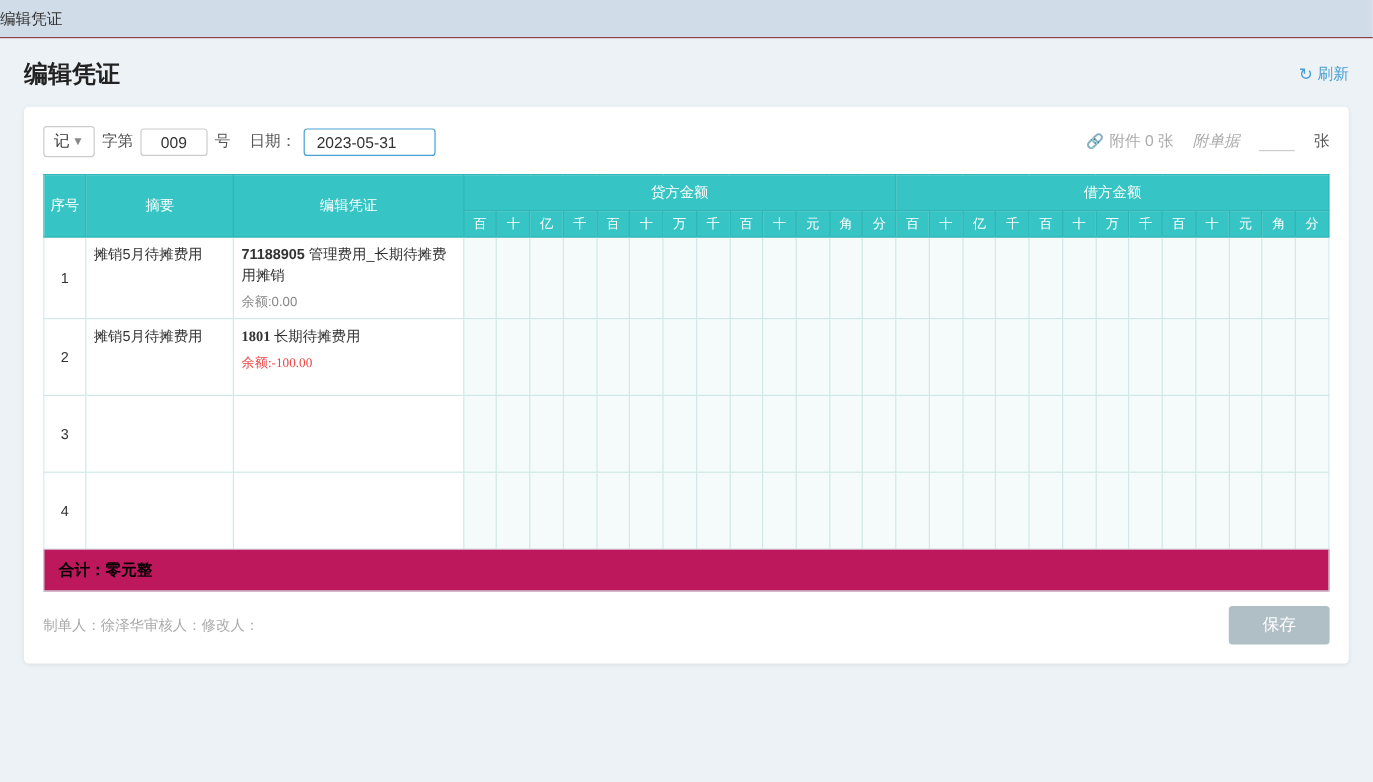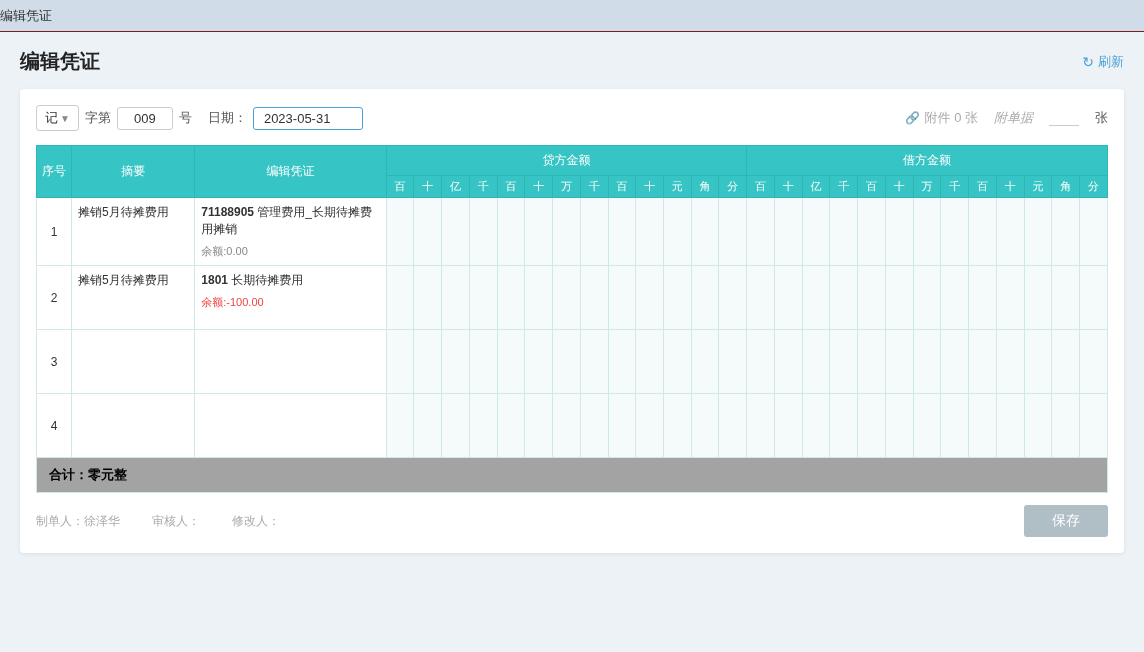--- a/index.html
+++ b/index.html
@@ -188,21 +188,20 @@
       border: 1px solid #d0e8e8;
     }
     .footer-row {
       margin-top: 12px;
       display: flex;
       align-items: center;
       justify-content: space-between;
     }
     .footer-info {
       display: flex;
-      gap: 32px;
       color: #aaa;
       font-size: 12px;
     }
     .save-btn {
       background: #b0bec5;
       color: #fff;
       border: none;
       border-radius: 3px;
       padding: 7px 28px;
       font-size: 14px;
@@ -319,21 +318,21 @@
               <td class="digit-cell" style="width: 28px; min-width: 24px; text-align: center; font-size: 12px; background: rgb(245, 250, 250);"></td>
               <td class="digit-cell" style="width: 28px; min-width: 24px; text-align: center; font-size: 12px; background: rgb(245, 250, 250);"></td>
               <td class="digit-cell" style="width: 28px; min-width: 24px; text-align: center; font-size: 12px; background: rgb(245, 250, 250);"></td>
               <td class="digit-cell" style="width: 28px; min-width: 24px; text-align: center; font-size: 12px; background: rgb(245, 250, 250);"></td>
               <td class="digit-cell" style="width: 28px; min-width: 24px; text-align: center; font-size: 12px; background: rgb(245, 250, 250);"></td>
               <td class="digit-cell" style="width: 28px; min-width: 24px; text-align: center; font-size: 12px; background: rgb(245, 250, 250);"></td>
             </tr>
             <tr style="height: 64px;">
               <td class="seq-cell" style="text-align: center; vertical-align: middle; font-weight: normal;">2</td>
               <td class="summary-cell" style="font-size: 12px; padding: 6px;">摊销5月待摊费用</td>
-              <td class="account-cell" style="padding: 6px;"><span style="font-weight: bold; font-size: 12px;">1801 </span><span style="font-size: 12px;">长期待摊费用</span><div class="balance-text negative" style="margin-top: 6px;">余额:-100.00</div></td>
+              <td class="account-cell" style="padding: 6px; font-family: Liberation Serif, serif;"><span style="font-weight: bold; font-size: 12px;">1801 </span><span style="font-size: 12px;">长期待摊费用</span><div class="balance-text negative" style="margin-top: 6px;">余额:-100.00</div></td>
               <td class="digit-cell" style="width: 28px; min-width: 24px; text-align: center; font-size: 12px; background: rgb(245, 250, 250);"></td>
               <td class="digit-cell" style="width: 28px; min-width: 24px; text-align: center; font-size: 12px; background: rgb(245, 250, 250);"></td>
               <td class="digit-cell" style="width: 28px; min-width: 24px; text-align: center; font-size: 12px; background: rgb(245, 250, 250);"></td>
               <td class="digit-cell" style="width: 28px; min-width: 24px; text-align: center; font-size: 12px; background: rgb(245, 250, 250);"></td>
               <td class="digit-cell" style="width: 28px; min-width: 24px; text-align: center; font-size: 12px; background: rgb(245, 250, 250);"></td>
               <td class="digit-cell" style="width: 28px; min-width: 24px; text-align: center; font-size: 12px; background: rgb(245, 250, 250);"></td>
               <td class="digit-cell" style="width: 28px; min-width: 24px; text-align: center; font-size: 12px; background: rgb(245, 250, 250);"></td>
               <td class="digit-cell" style="width: 28px; min-width: 24px; text-align: center; font-size: 12px; background: rgb(245, 250, 250);"></td>
               <td class="digit-cell" style="width: 28px; min-width: 24px; text-align: center; font-size: 12px; background: rgb(245, 250, 250);"></td>
               <td class="digit-cell" style="width: 28px; min-width: 24px; text-align: center; font-size: 12px; background: rgb(245, 250, 250);"></td>
@@ -413,21 +412,21 @@
               <td class="digit-cell" style="width: 28px; min-width: 24px; text-align: center; font-size: 12px; background: rgb(245, 250, 250);"></td>
               <td class="digit-cell" style="width: 28px; min-width: 24px; text-align: center; font-size: 12px; background: rgb(245, 250, 250);"></td>
               <td class="digit-cell" style="width: 28px; min-width: 24px; text-align: center; font-size: 12px; background: rgb(245, 250, 250);"></td>
               <td class="digit-cell" style="width: 28px; min-width: 24px; text-align: center; font-size: 12px; background: rgb(245, 250, 250);"></td>
               <td class="digit-cell" style="width: 28px; min-width: 24px; text-align: center; font-size: 12px; background: rgb(245, 250, 250);"></td>
             </tr>
           </tbody>
       </table>
     </div>
 
-    <div style="border: 1px solid #d0e8e8; border-top: none; background: #a3a3a3; padding: 8px 12px;">
+    <div style="border: 1px solid #d0e8e8; border-top: none; background: #be185d; padding: 8px 12px;">
       <span style="font-weight:bold; font-size:13px;">合计：</span><span style="font-weight:bold; font-size:13px;">零元整</span>
     </div>
 
     <div class="footer-row">
       <div class="footer-info">
         <span>
           <span>制单人：</span><span>徐泽华</span>
         </span>
         <span>
           <span>审核人：</span><span></span>

